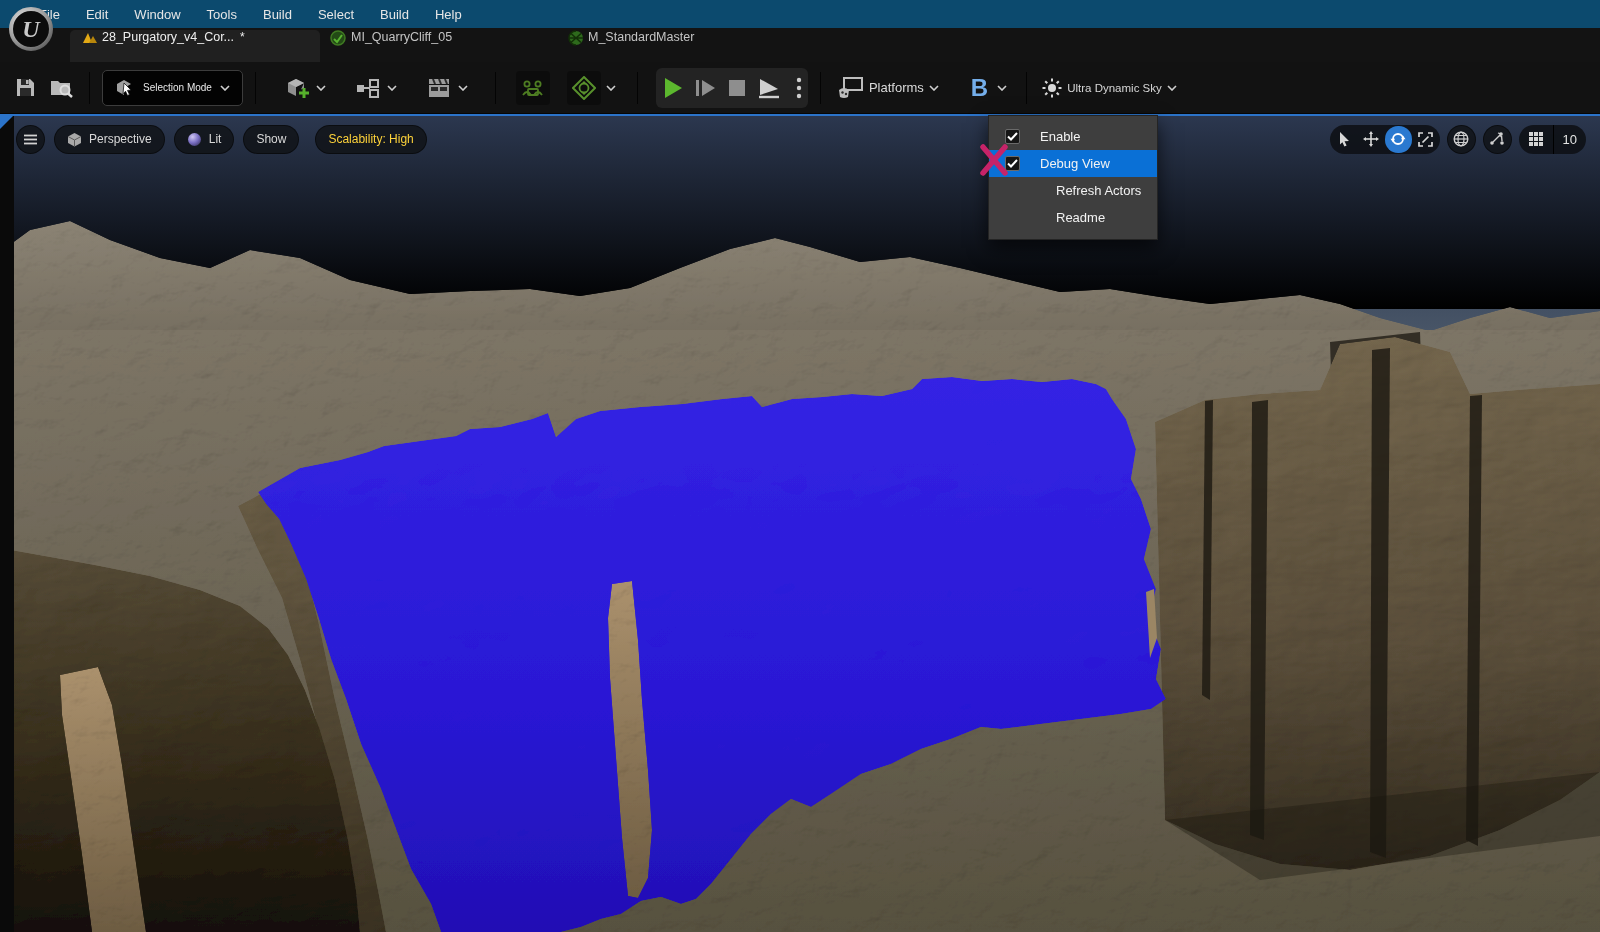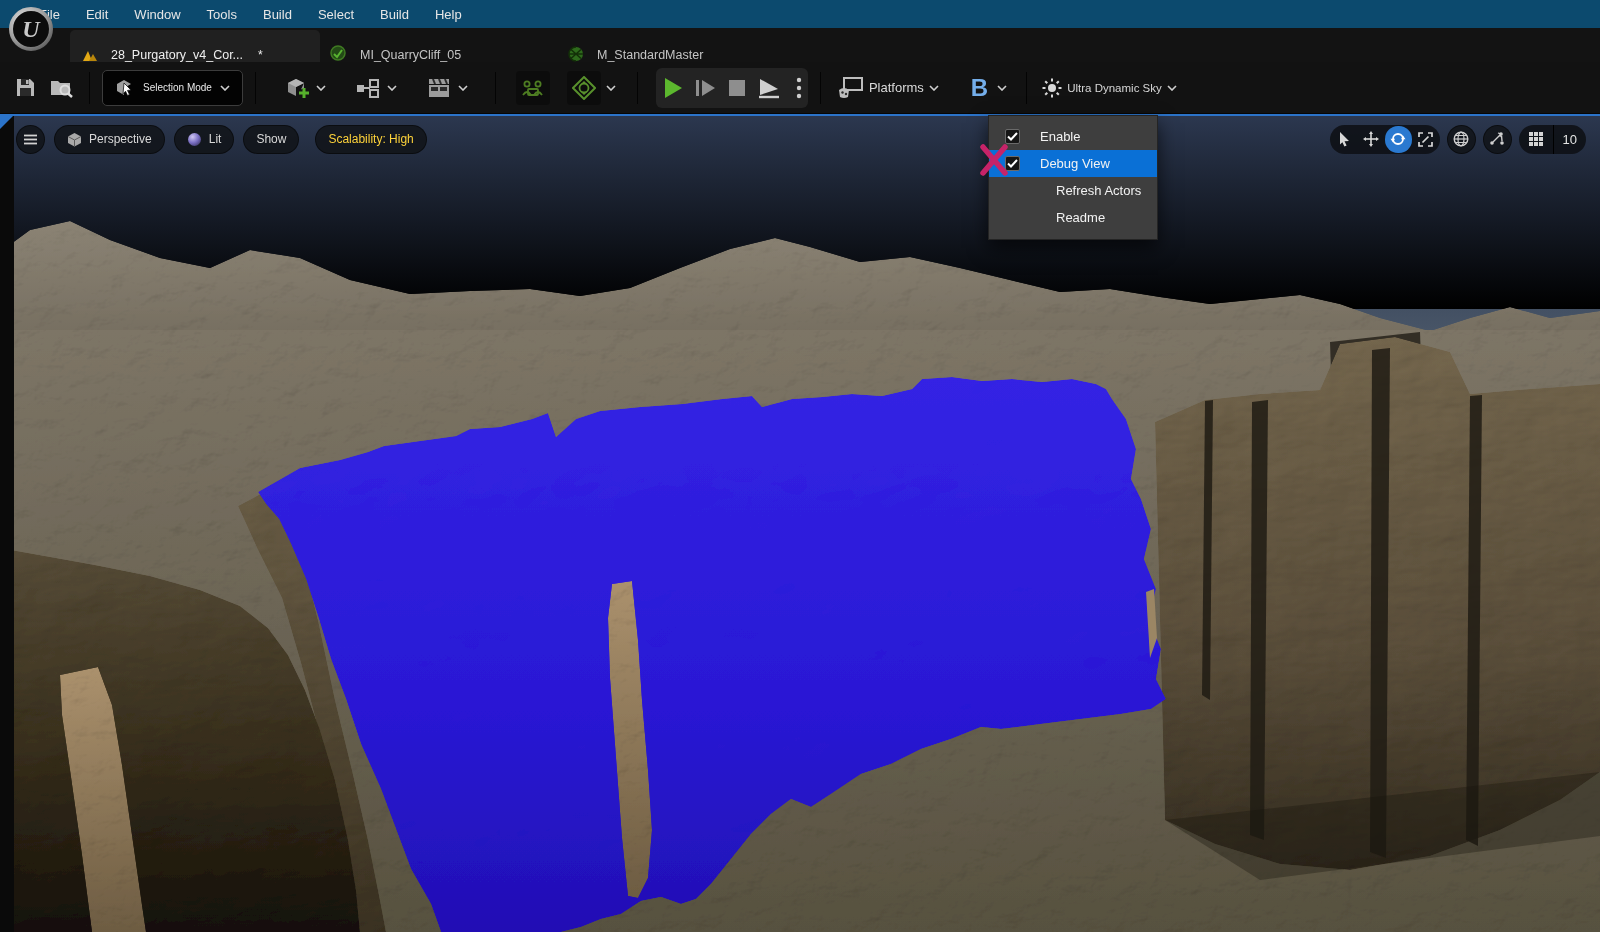--- a/index.html
+++ b/index.html
@@ -6,21 +6,21 @@
   html,body { background:#000; }
   body { font-family:"Liberation Sans", sans-serif; }
   #stage { position:relative; width:1600px; height:932px; overflow:hidden; background:#131313; }
 
   
   .menubar { position:absolute; left:0; top:0; width:1600px; height:28px; background:#0c4a6e;
              display:flex; align-items:center; padding-left:39px; gap:26px; z-index:30; }
   .menubar span { font-size:13px; color:#e6e6e6; cursor:default; }
   .logo { position:absolute; left:8px; top:6px; width:46px; height:46px; z-index:40; }
   .tabrow { position:absolute; left:0; top:28px; width:1600px; height:34px; background:#131313; z-index:30; }
-  .tab { position:absolute; top:2px; height:32px; display:flex; align-items:flex-end; gap:13px; padding:0 12px; }
+  .tab { position:absolute; top:2px; height:32px; display:flex; align-items:flex-start; gap:4px; padding:0 12px; }
   .tab.active { left:70px; width:250px; background:#202020; border-radius:5px 5px 0 0; }
   .tab .tlabel { font-size:12.5px; color:#efefef; white-space:nowrap; }
   .tab.inactive .tlabel { color:#c4c4c4; }
   .tab .tstar { font-size:12px; color:#efefef; margin-left:2px; }
 
   
   .toolbar { position:absolute; left:0; top:62px; width:1600px; height:52px; background:#121212;
              display:flex; align-items:center; z-index:30; border-bottom:1px solid #060606; }
   .tsep { width:1px; height:32px; background:#040404; margin:0 8px; }
   .tbtn { display:flex; align-items:center; gap:5px; padding:0 7px; height:38px; border-radius:4px; }

